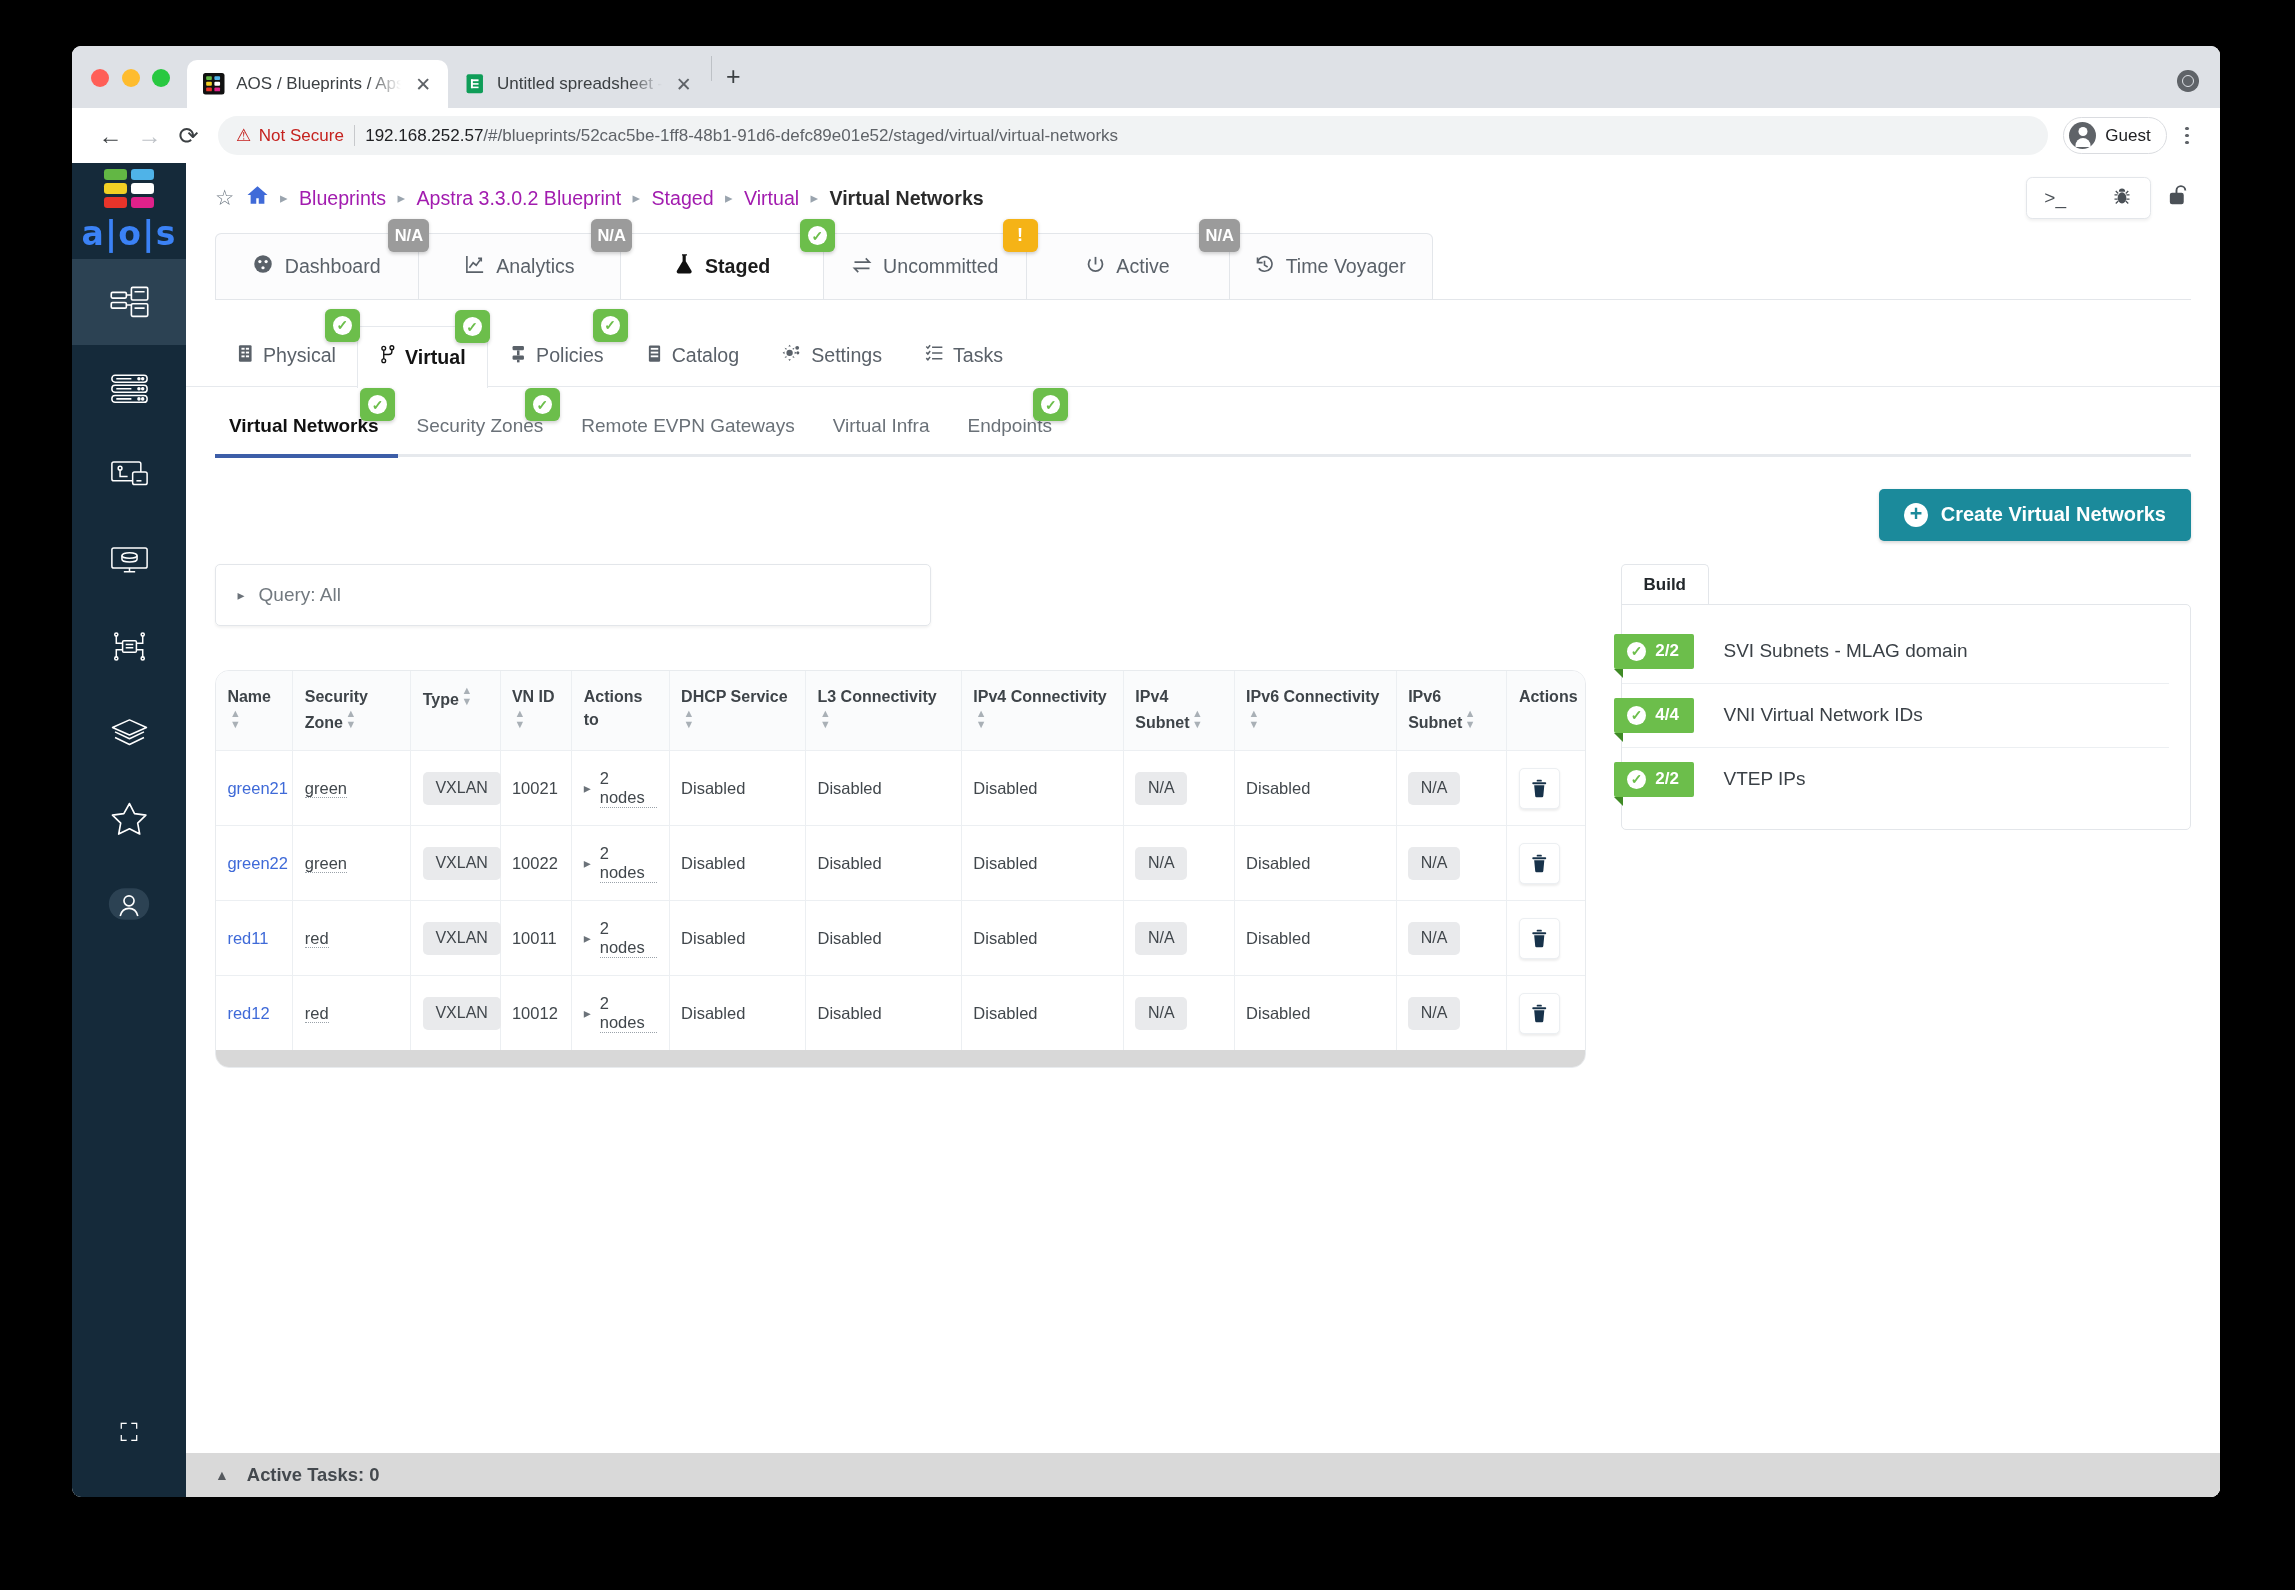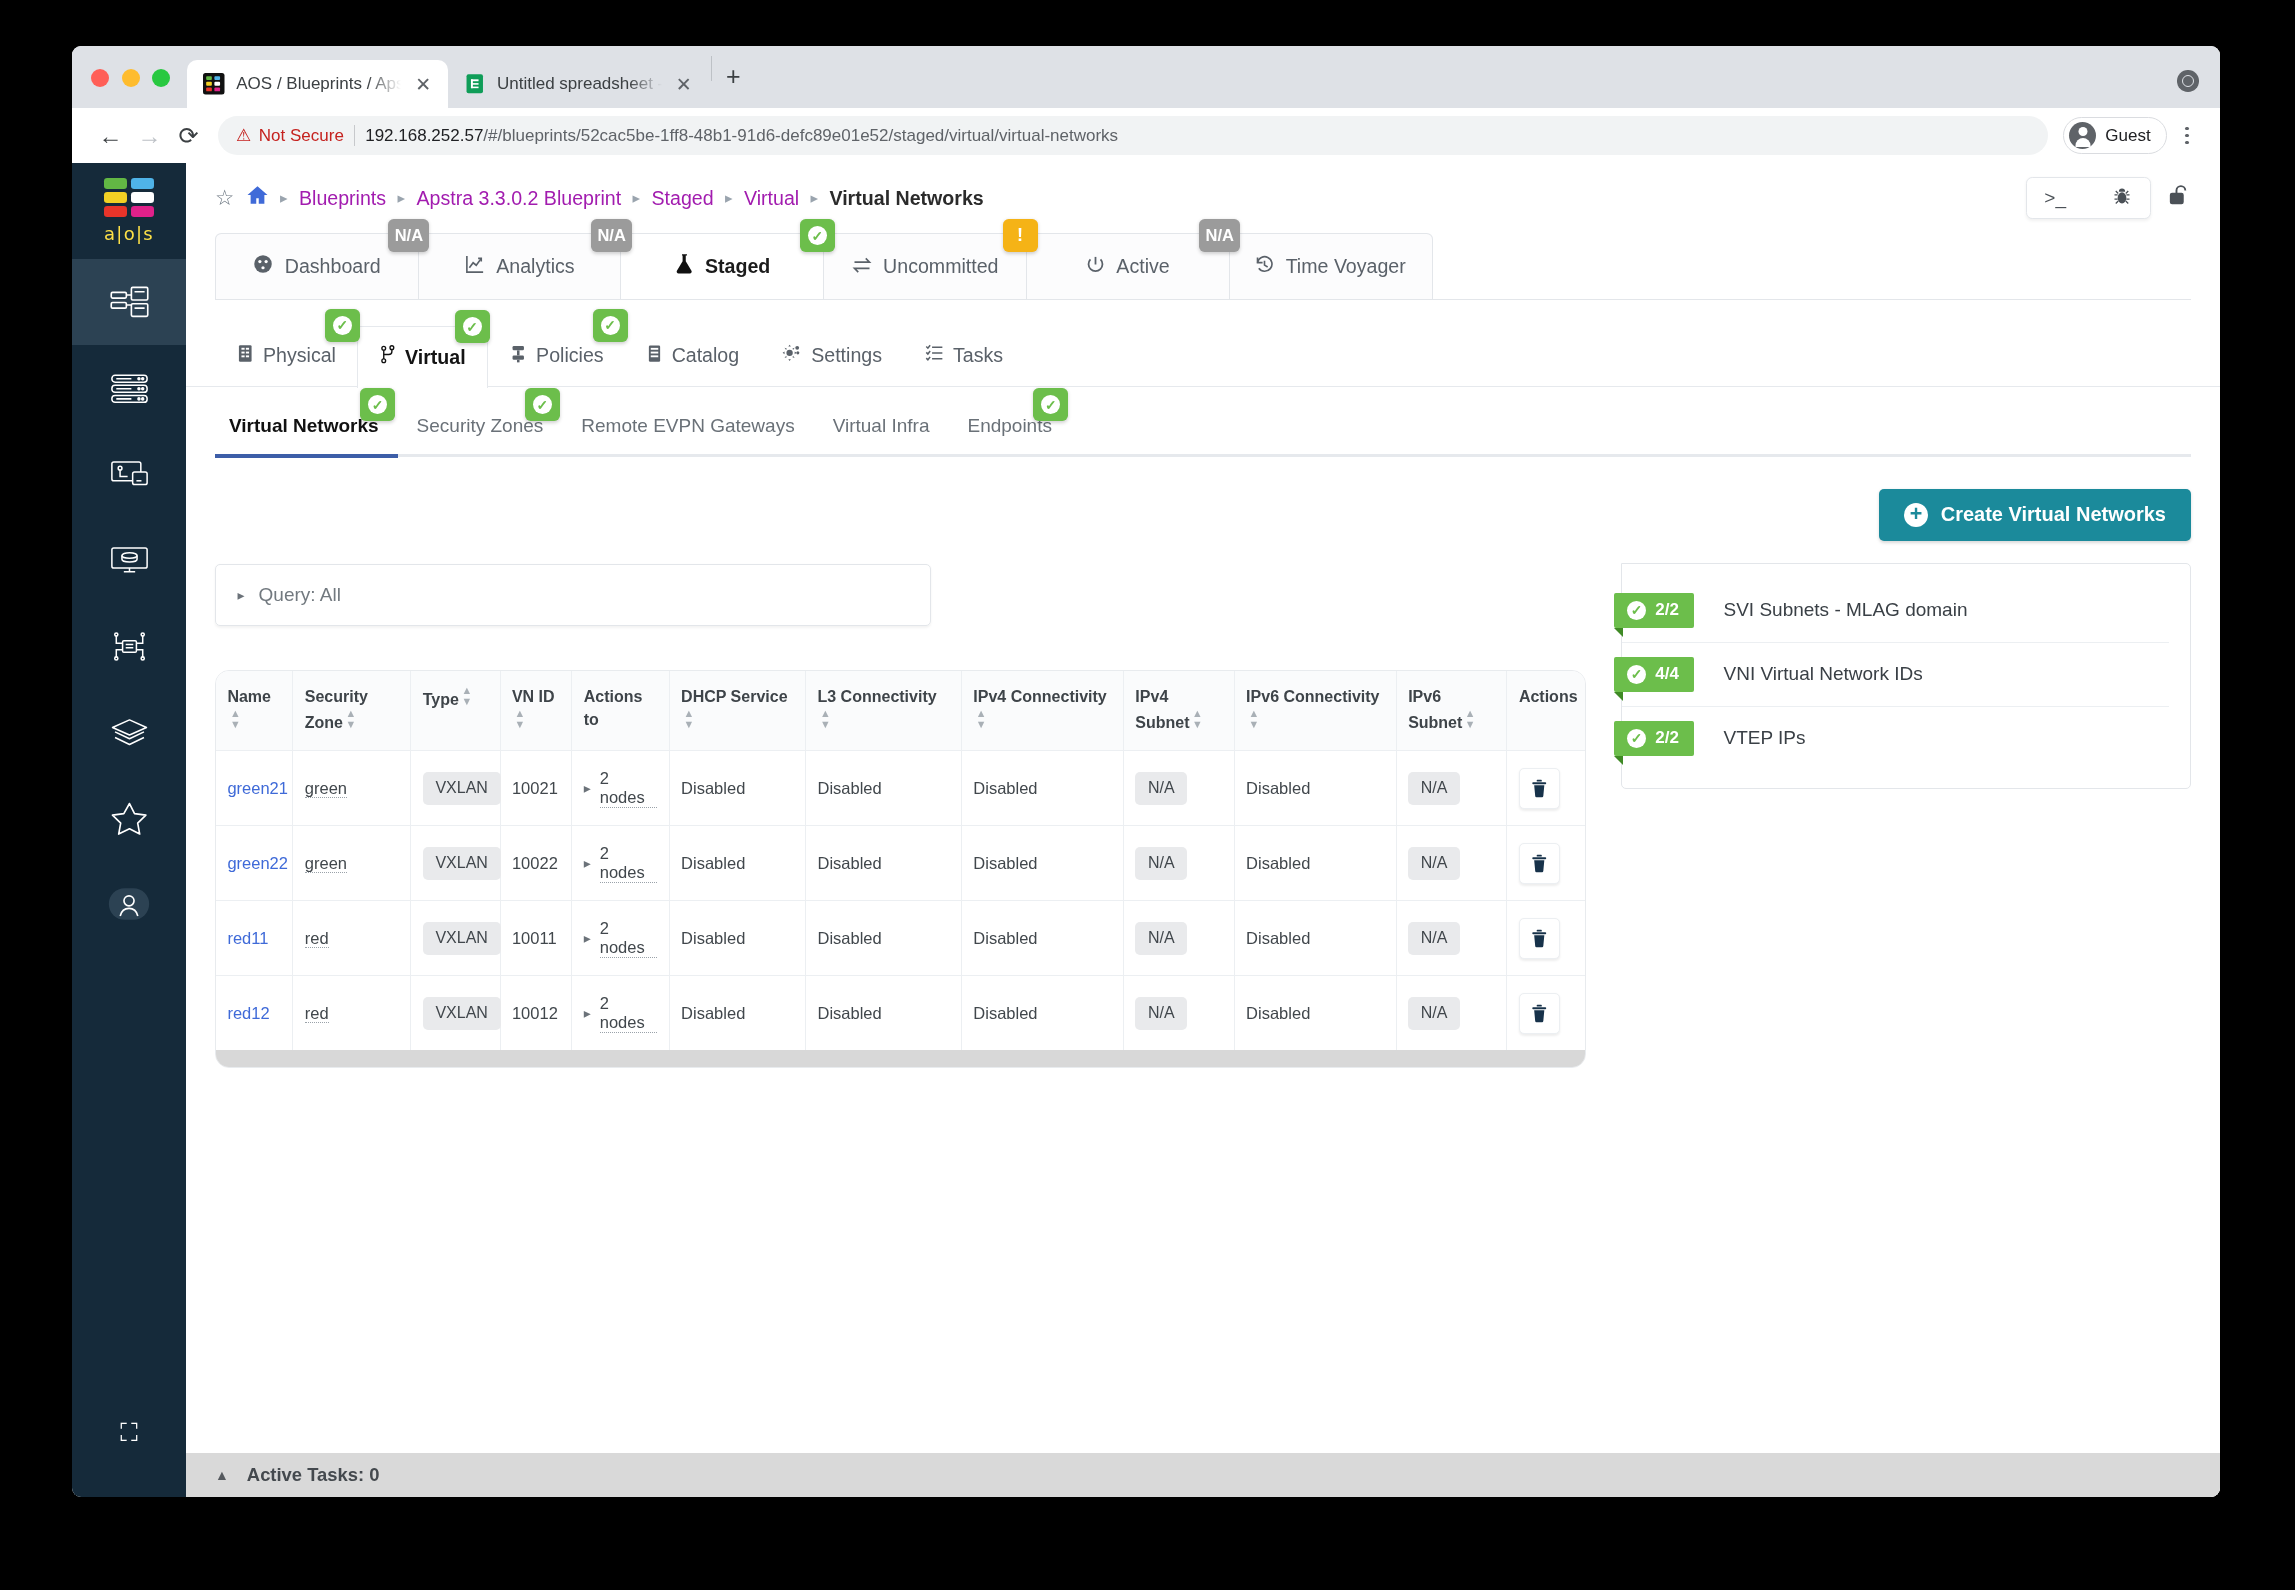--- a/index.html
+++ b/index.html
@@ -104,21 +104,21 @@
 
   
   .sidebar {
     width: 114px; background: #152a3a;
     display: flex; flex-direction: column; align-items: center;
     flex: none;
   }
   .logo-wrap { height: 96px; display:flex; flex-direction:column; align-items:center; justify-content:center; gap: 6.3px; }
   .logo-grid { display: grid; grid-template-columns: 23px 23px; gap: 3.2px; }
   .logo-grid i { display:block; height: 10.8px; border-radius: 3.2px; }
-  .aos-text { font-size: 18px; color: #fde047; letter-spacing: 1.3px; font-family: "DejaVu Sans", sans-serif; }
+  .aos-text { font-size: 33px; color: #3b82f6; letter-spacing: 1.3px; font-family: "DejaVu Sans", sans-serif; font-weight: bold; }
   .side-item {
     width: 114px; height: 86px;
     display: flex; align-items: center; justify-content: center;
   }
   .side-item.sel { background: #2c4253; }
   .side-item svg { display:block; }
   .side-bottom { margin-top: auto; margin-bottom: 21.5px; }
 
   
   .main { flex: 1; display: flex; flex-direction: column; background: #fff; min-width: 0; }
@@ -886,20 +886,23 @@
                     </span>
                   </td>
                 </tr>
               </tbody>
             </table>
             <div class="scrollbar"></div>
           </div>
         </div>
 
         <div class="rightcol">
+          <div class="buildtabhead">
+            <div class="buildtab">Build</div>
+          </div>
           <div class="buildbody">
             <div class="buildrow">
               <span class="ribbon">
                 <span class="chk">✓</span>
                 <span>2/2</span>
               </span>
               <span class="buildlabel">SVI Subnets - MLAG domain</span>
             </div>
             <div class="buildrow">
               <span class="ribbon">

